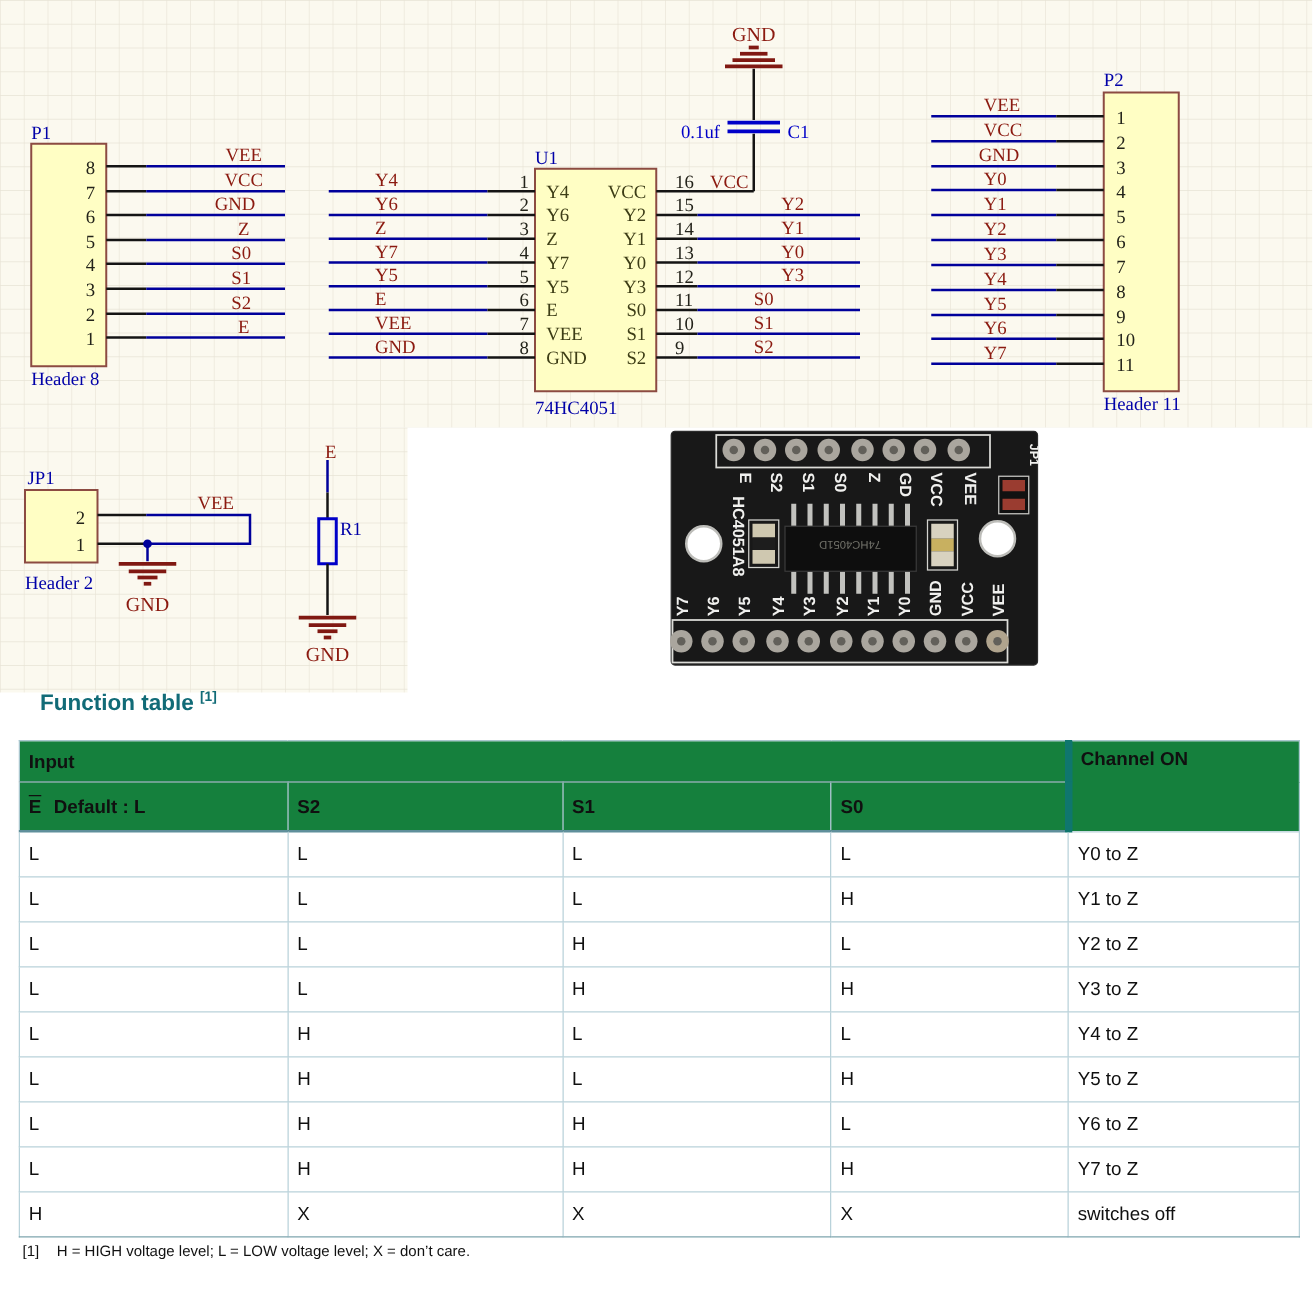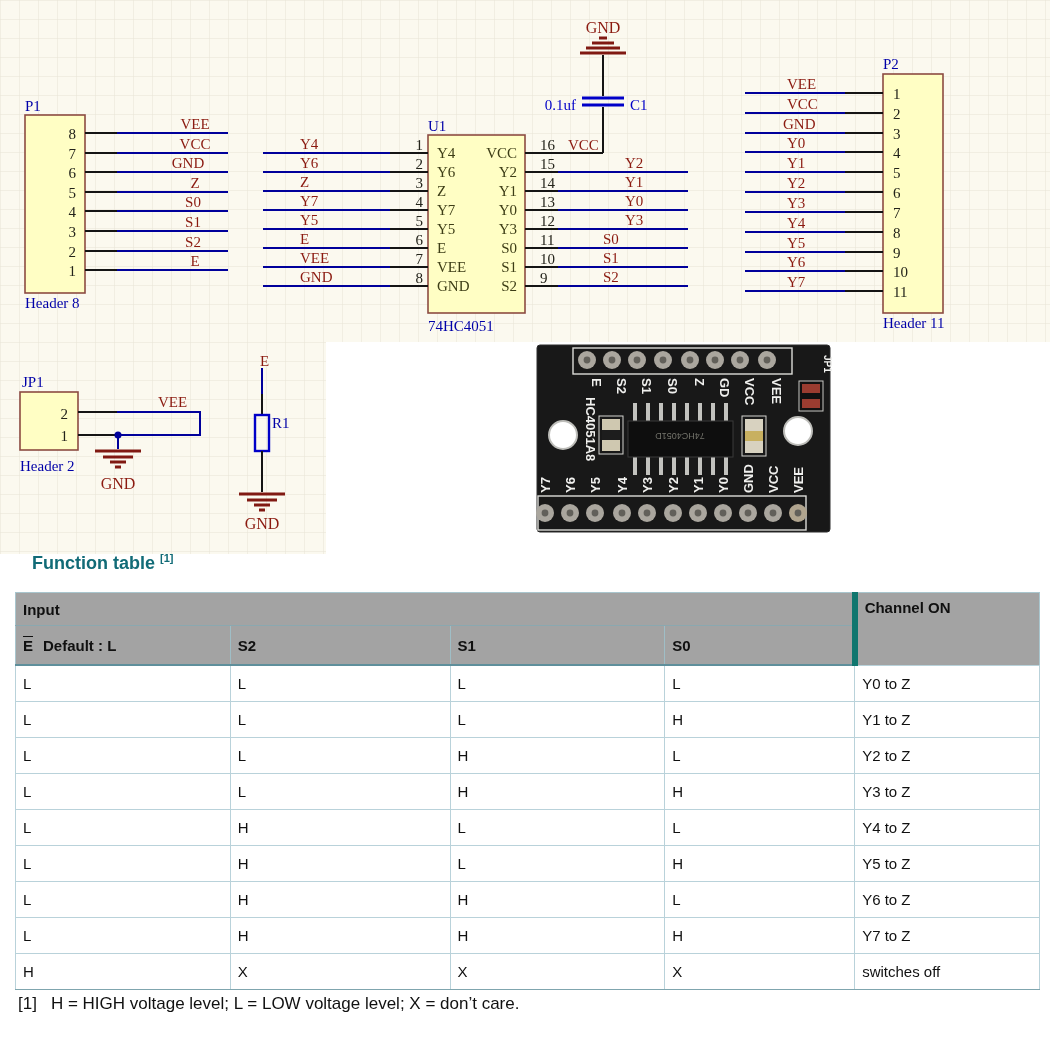--- a/index.html
+++ b/index.html
@@ -15,32 +15,32 @@
   .np{fill:#23231a;}
   .inner{fill:#3d3d16;}
   .cblue{fill:#0000c8;}
   .pcbtxt{font-family:"Liberation Sans",sans-serif;font-weight:bold;fill:#f0f0ee;font-size:13px;}
   
   #ft-title{position:absolute;left:32px;top:552px;color:#116b77;font-weight:bold;font-size:18px;}
   #ft-title sup{font-size:11px;}
   #ft{position:absolute;left:15px;top:592px;width:1025px;border-collapse:collapse;
       font-size:15px;color:#101010;}
   #ft th,#ft td{text-align:left;vertical-align:middle;padding:0 0 0 7px;font-weight:normal;}
-  #ft thead th{background:#a3a3a3;font-weight:bold;}
+  #ft thead th{background:#15803d;font-weight:bold;}
   #ft .r1 th{height:32px;}
   #ft .r2 th{height:38px;border-bottom:2px solid #5f8f9b;margin-left:45px;}
   #ft .r2 th + th{border-left:1px solid #9fbec6;}
   #ft .chan{border-left:6px solid #0f766e;}
   #ft .inp{border-bottom:1px solid #8aa8b0;}
   #ft tbody td{height:35px;border:1px solid #b9d2da;background:#ffffff;}
   #ft tbody tr:last-child td{border-bottom:1.5px solid #7fa5ae;}
   #ft{border:1px solid #a9c6ce;}
   .overline{text-decoration:overline;font-weight:bold;}
   .esuf{font-weight:bold;margin-left:10px;}
-  #ft-note{position:absolute;left:18px;top:994px;font-size:17px;color:#111;}
+  #ft-note{position:absolute;left:18px;top:994px;font-size:12px;color:#111;}
   #ft-note .tag{margin-right:14px;}
 </style>
 </head>
 <body>
 
 <div id="page">
 
 <svg width="1050" height="560" viewBox="0 0 1050 560">
   <defs>
     <pattern id="grid" width="19" height="19" patternUnits="userSpaceOnUse">

